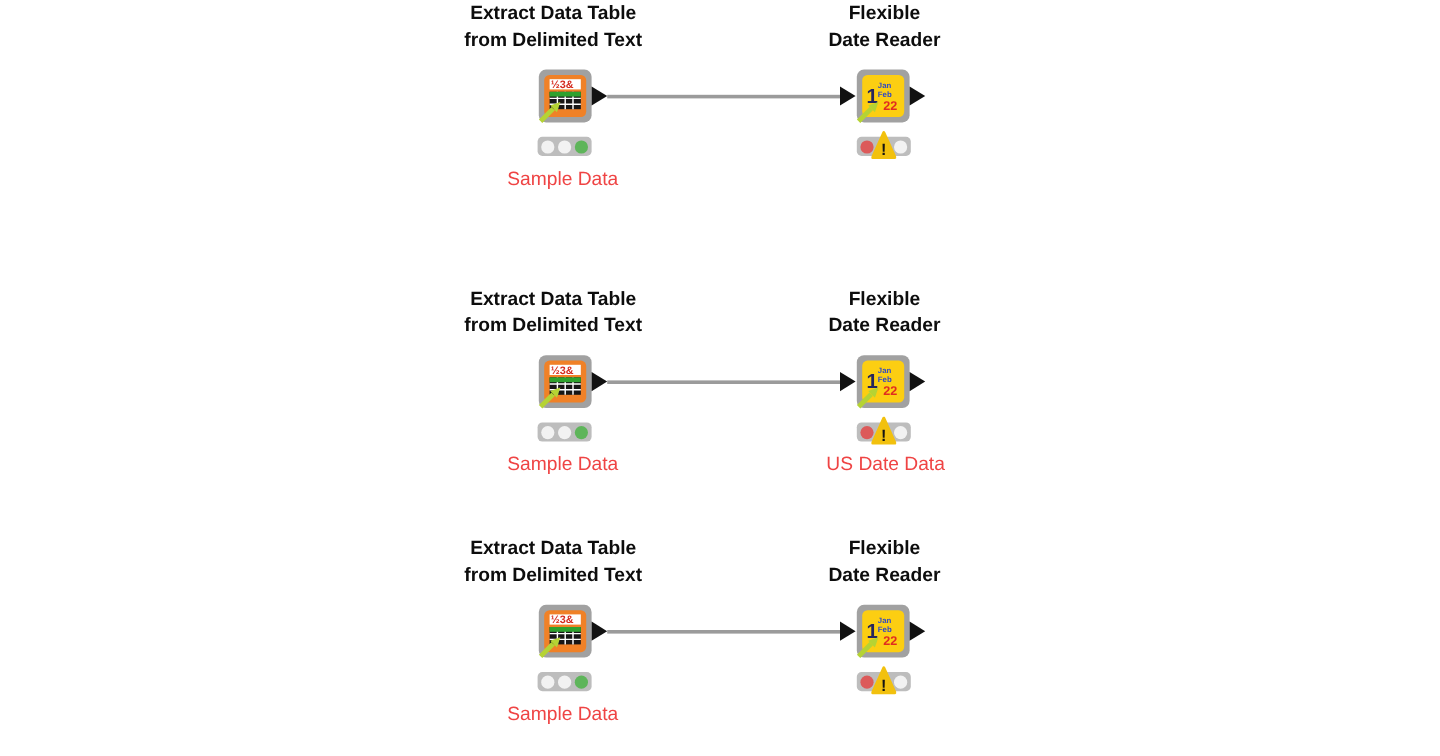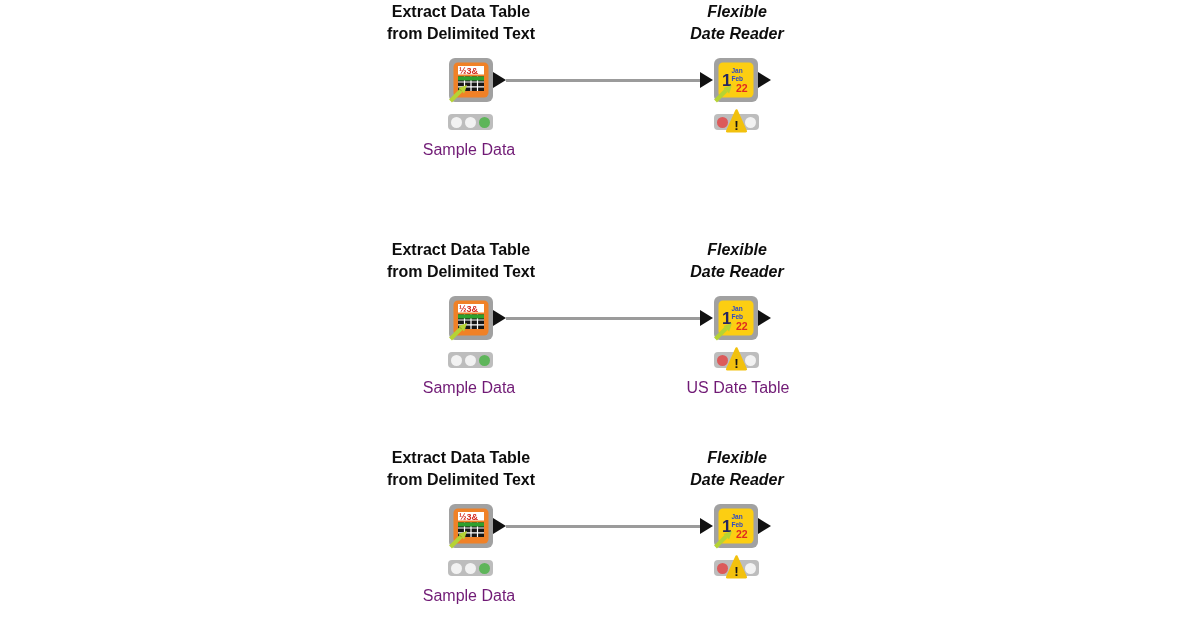--- a/index.html
+++ b/index.html
@@ -6,24 +6,24 @@
   .canvas{
     position:relative;width:1200px;height:630px;background:#ffffff;overflow:hidden;
     font-family:"Liberation Sans",sans-serif;color:#111;
   }
   .row{position:absolute;left:0;width:1169px;height:185px;}
   .node-title{
     position:absolute;top:0;width:300px;text-align:center;
     font-size:16px;font-weight:700;line-height:22px;color:#0d0d0d;white-space:pre-line;
   }
   .node-title.src{left:311px;}
-  .node-title.tgt{left:587px;font-style:italic;}
+  .node-title.tgt{left:587px;}
   .node-label{
     position:absolute;top:138px;width:300px;text-align:center;
-    font-size:16px;font-weight:400;line-height:21px;color:#701a75;
+    font-size:16px;font-weight:400;line-height:21px;color:#ef4444;
   }
   .node-label.src{left:319px;}
   .node-label.tgt{left:588px;}
   .node{position:absolute;top:56px;width:46px;height:46px;}
   .node.src{left:448px;}
   .node.tgt{left:713px;}
   .port{
     position:absolute;top:71px;width:0;height:0;
     border-top:8px solid transparent;border-bottom:8px solid transparent;
     border-left:13px solid #111111;
@@ -149,21 +149,21 @@
       <span class="dot"></span>
     </div>
     <div class="warn">
       <svg width="21" height="26" viewBox="0 0 21 26">
         <polygon points="10.5,2.5 19.8,23.2 1.2,23.2" fill="#f2c10e" stroke="#f2c10e" stroke-width="2.5" stroke-linejoin="round"></polygon>
         <text x="10.5" y="21.5" text-anchor="middle" font-size="13.5" font-weight="bold" fill="#141414">!</text>
       </svg>
     </div>
 
     <div class="node-label src"><span>Sample Data</span></div>
-    <div class="node-label tgt"><span>US Date Table</span></div>
+    <div class="node-label tgt"><span>US Date Data</span></div>
   </div>
 
   <div class="row" style="top:447px;">
     <div class="node-title src"><span>Extract Data Table</span><br><span>from Delimited Text</span></div>
     <div class="node-title tgt"><span>Flexible</span><br><span>Date Reader</span></div>
 
     <div class="node src">
       <svg width="46" height="46" viewBox="0 0 46 46">
         <rect x="1" y="1" width="44" height="44" rx="6" fill="#a1a1a1"></rect>
         <rect x="5.5" y="5.5" width="35" height="35" rx="4.5" fill="#f08127"></rect>

